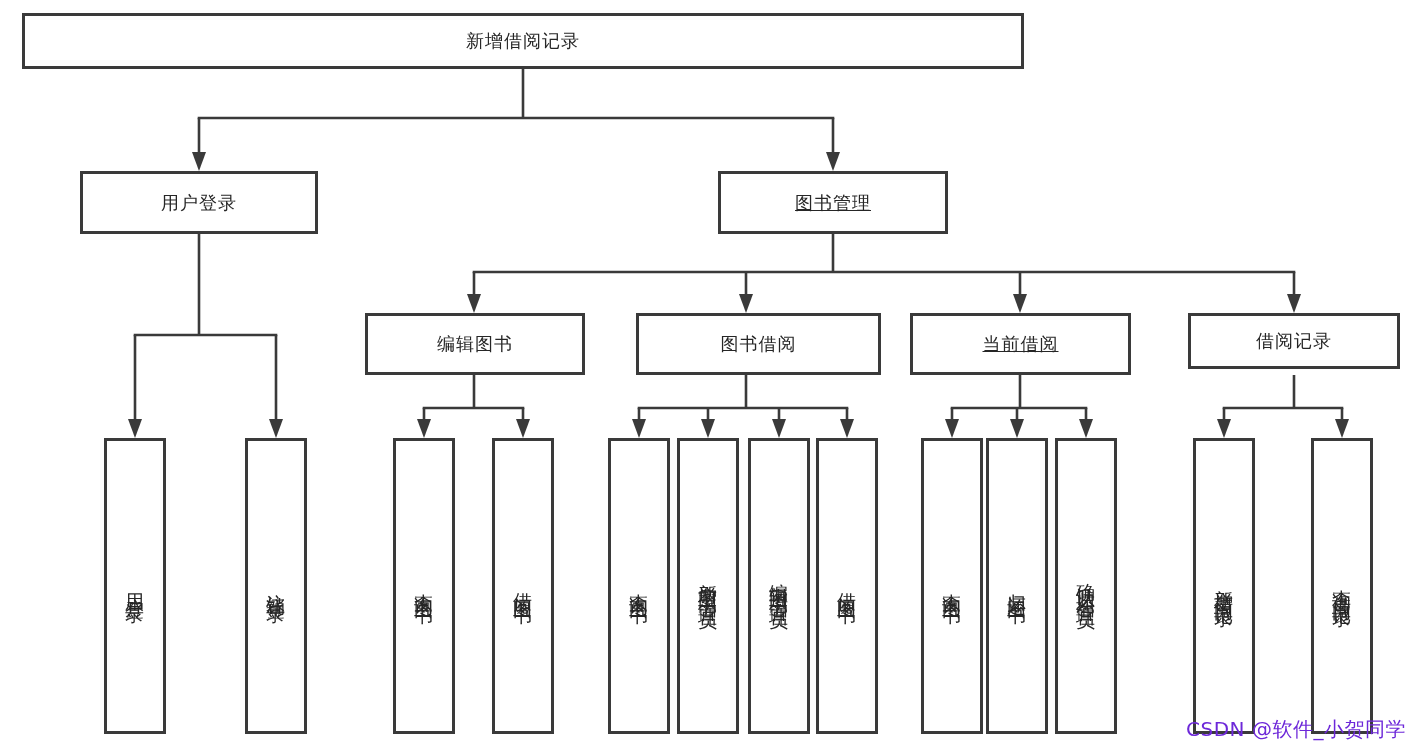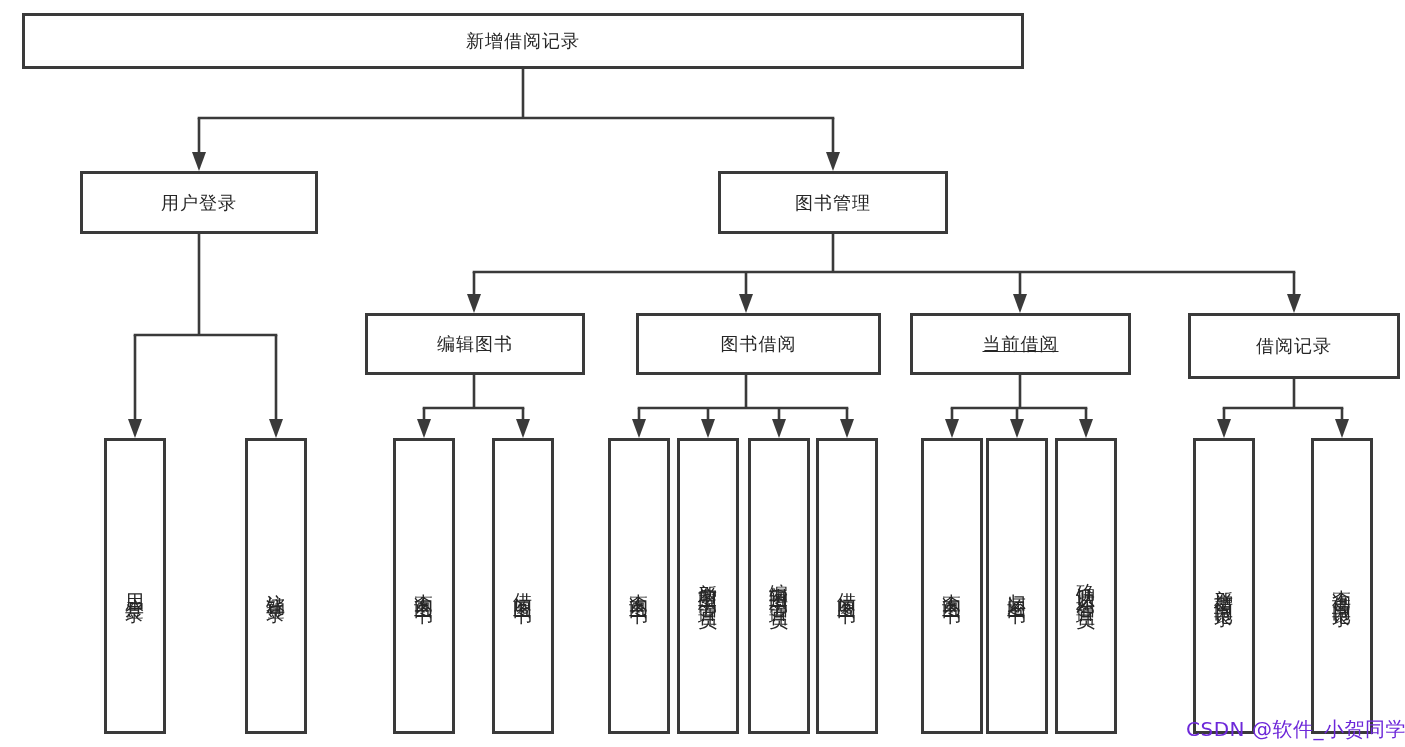--- a/index.html
+++ b/index.html
@@ -30,26 +30,26 @@
     writing-mode:vertical-rl;
     text-orientation:mixed;
     letter-spacing:4px;
     line-height:1;
     white-space:nowrap;
   }
   
   .n-root{left:22px;top:13px;width:1002px;height:56px;}
   
   .n-user-login{left:80px;top:171px;width:238px;height:63px;}
-  .n-book-mgmt{left:718px;top:171px;width:230px;height:63px;}
+  .n-book-mgmt{left:718px;top:171px;width:230px;height:63px;text-decoration:underline;}
   
   .n-new-book{left:365px;top:313px;width:220px;height:62px;}
   .n-book-borrow{left:636px;top:313px;width:245px;height:62px;}
   .n-cur-borrow{left:910px;top:313px;width:221px;height:62px;text-decoration:underline;}
-  .n-borrow-rec{left:1188px;top:313px;width:212px;height:66px;}
+  .n-borrow-rec{left:1188px;top:313px;width:212px;height:56px;}
   
   .n-login{left:104px;}
   .n-logout{left:245px;}
   .n-nb-query{left:393px;}
   .n-nb-borrow{left:492px;}
   .n-bb-query{left:608px;}
   .n-bb-add{left:677px;}
   .n-bb-edit{left:748px;}
   .n-bb-borrow{left:816px;}
   .n-cb-query{left:921px;}

